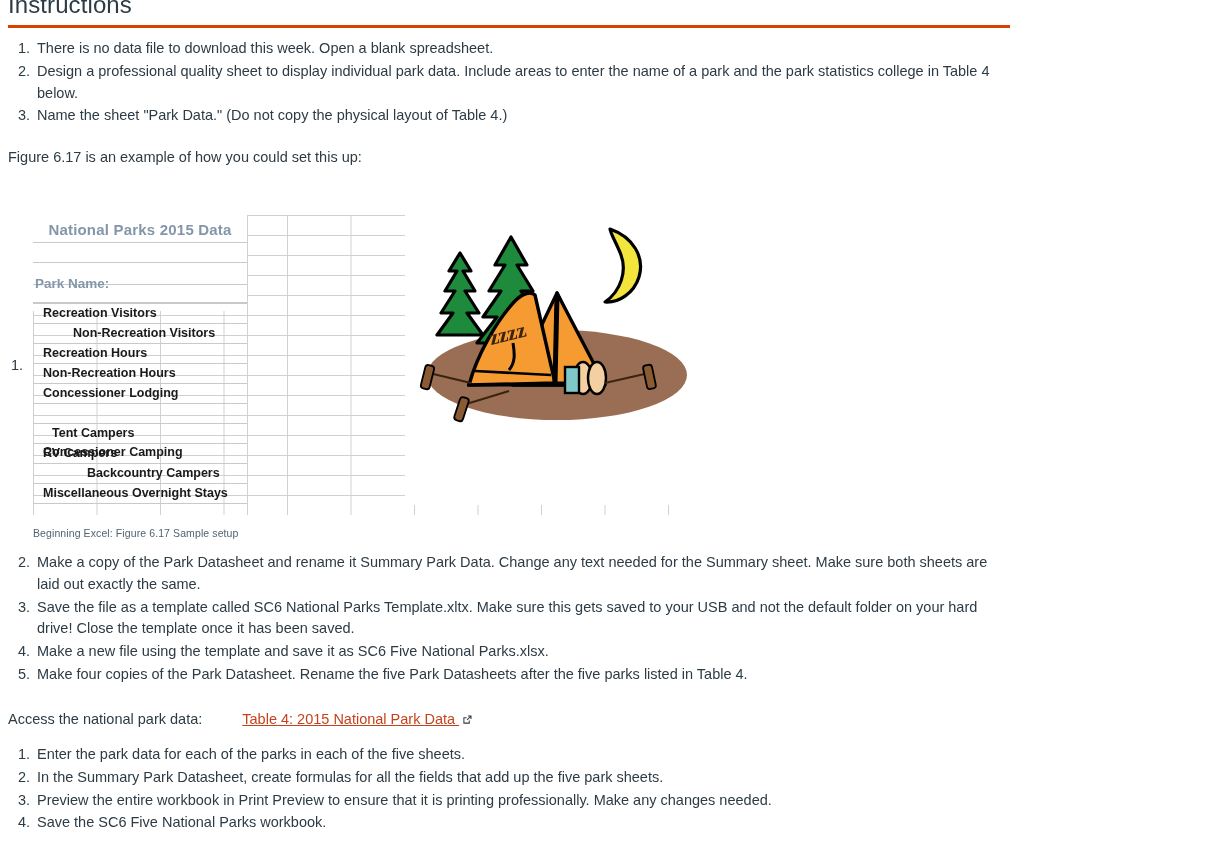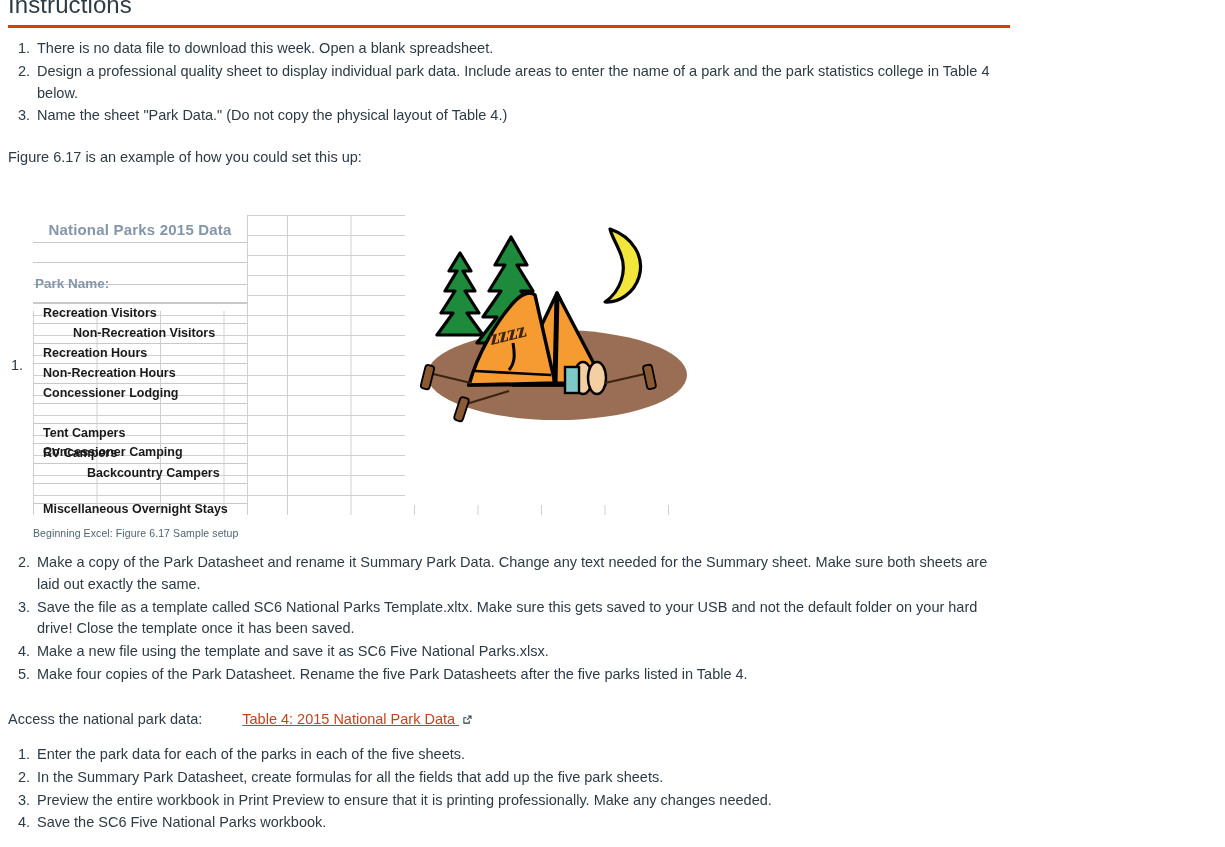--- a/index.html
+++ b/index.html
@@ -239,24 +239,24 @@
     <div class="cell-title">National Parks 2015 Data</div>
     <div class="cell-parkname">Park Name:</div>
 
     <div id="stat-labels">
         <div class="stat-label" style="top: 88px;">Recreation Visitors</div>
         <div class="stat-label" style="top: 108px; padding-left: 30px;">Non-Recreation Visitors</div>
         <div class="stat-label" style="top: 128px;">Recreation Hours</div>
         <div class="stat-label" style="top: 148px; text-align: center;">Non-Recreation Hours</div>
         <div class="stat-label" style="top: 168px;">Concessioner Lodging</div>
         <div class="stat-label" style="top: 188px; margin-top: 39px;">Concessioner Camping</div>
-        <div class="stat-label" style="top: 208px;">Tent Campers</div>
+        <div class="stat-label" style="top: 208px; margin-left: 9px;">Tent Campers</div>
         <div class="stat-label" style="top: 228px;">RV Campers</div>
         <div class="stat-label" style="top: 248px; margin-left: 44px;">Backcountry Campers</div>
-        <div class="stat-label" style="top: 284px;">Miscellaneous Overnight Stays</div>
+        <div class="stat-label" style="top: 268px;">Miscellaneous Overnight Stays</div>
       </div>
 
     <div class="clipart-bg"></div>
 
     <div class="clipart">
       <svg viewBox="0 0 300 290" width="300" height="290" xmlns="http://www.w3.org/2000/svg">
 
         <ellipse cx="152" cy="160" rx="130" ry="45" fill="#9A6E54"></ellipse>
 
         <g>

